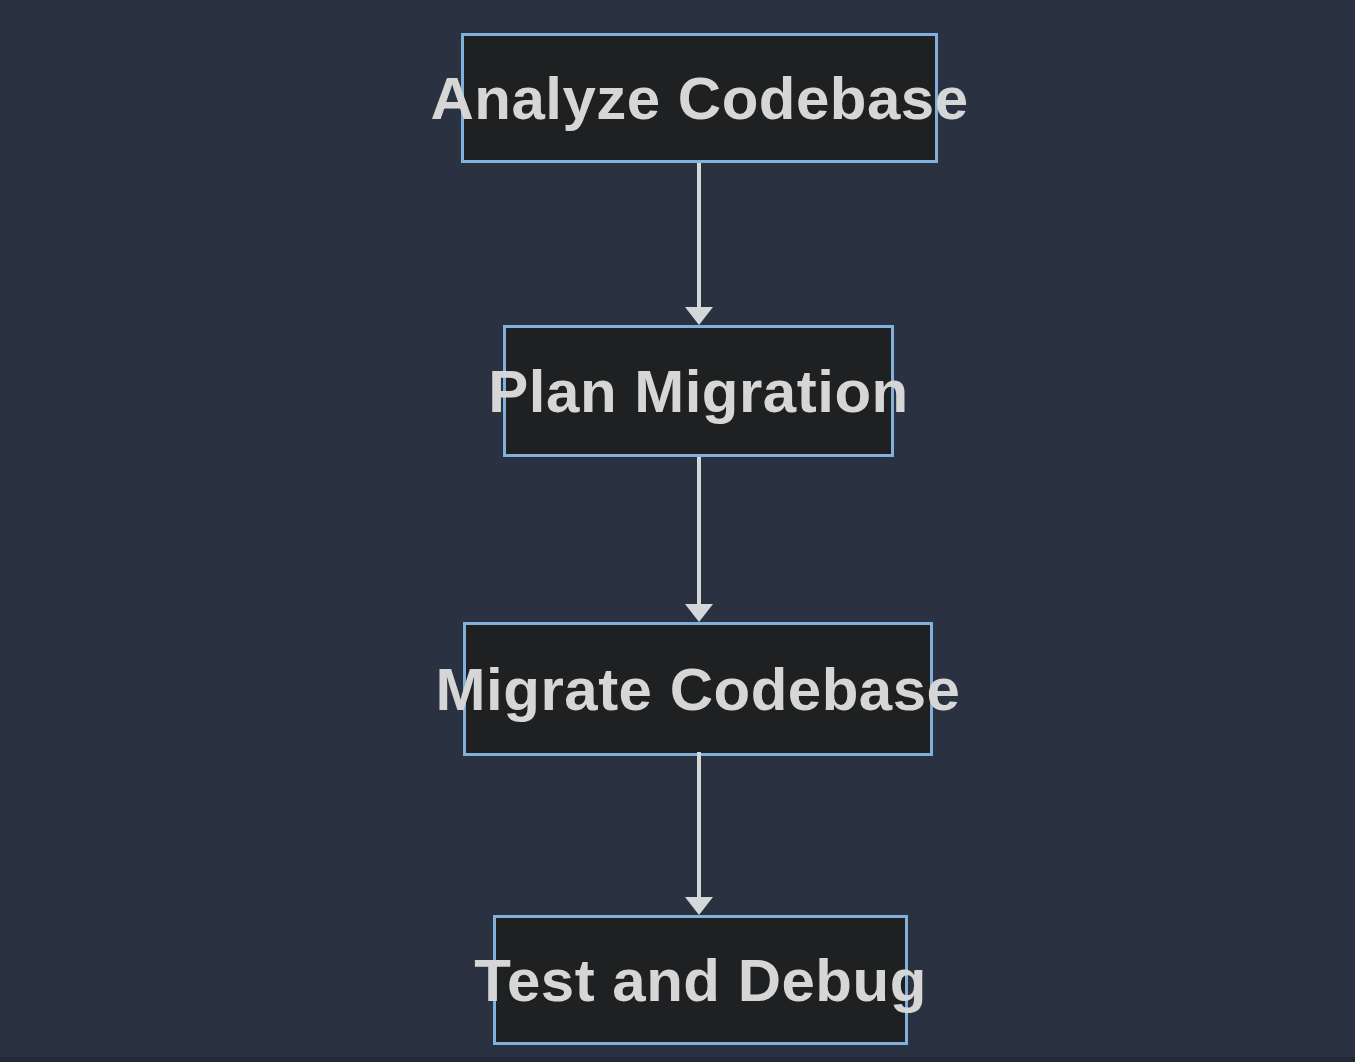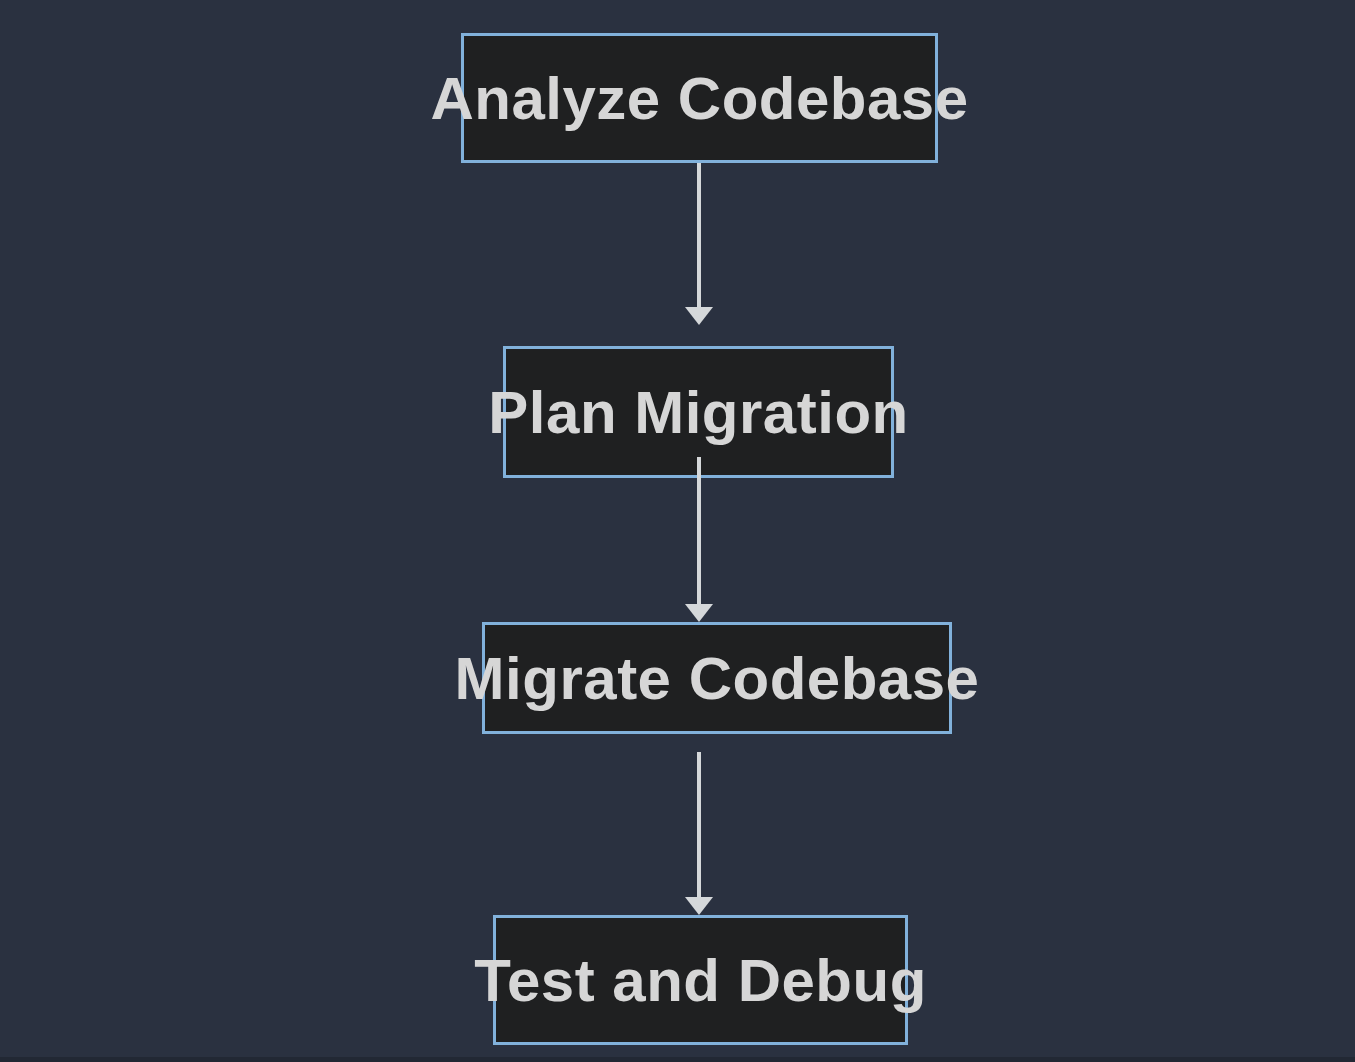--- a/index.html
+++ b/index.html
@@ -25,22 +25,22 @@
     justify-content: center;
   }
   .flow-node .node-label {
     color: #d6d6d6;
     font-size: 60px;
     font-weight: bold;
     letter-spacing: 0.5px;
     white-space: nowrap;
   }
   .node-analyze { left: 461px; top: 33px;  width: 477px; height: 130px; }
-  .node-plan    { left: 503px; top: 325px; width: 391px; height: 132px; margin-top: 21px; }
-  .node-migrate { left: 482px; top: 622px; width: 470px; height: 112px; }
+  .node-plan    { left: 503px; top: 325px; width: 391px; height: 132px; }
+  .node-migrate { left: 463px; top: 622px; width: 470px; height: 134px; }
   .node-test    { left: 493px; top: 915px; width: 415px; height: 130px; }
 
   .flow-arrow {
     position: absolute;
     width: 28px;
     left: 685px; 
     display: flex;
     flex-direction: column;
     align-items: center;
   }

